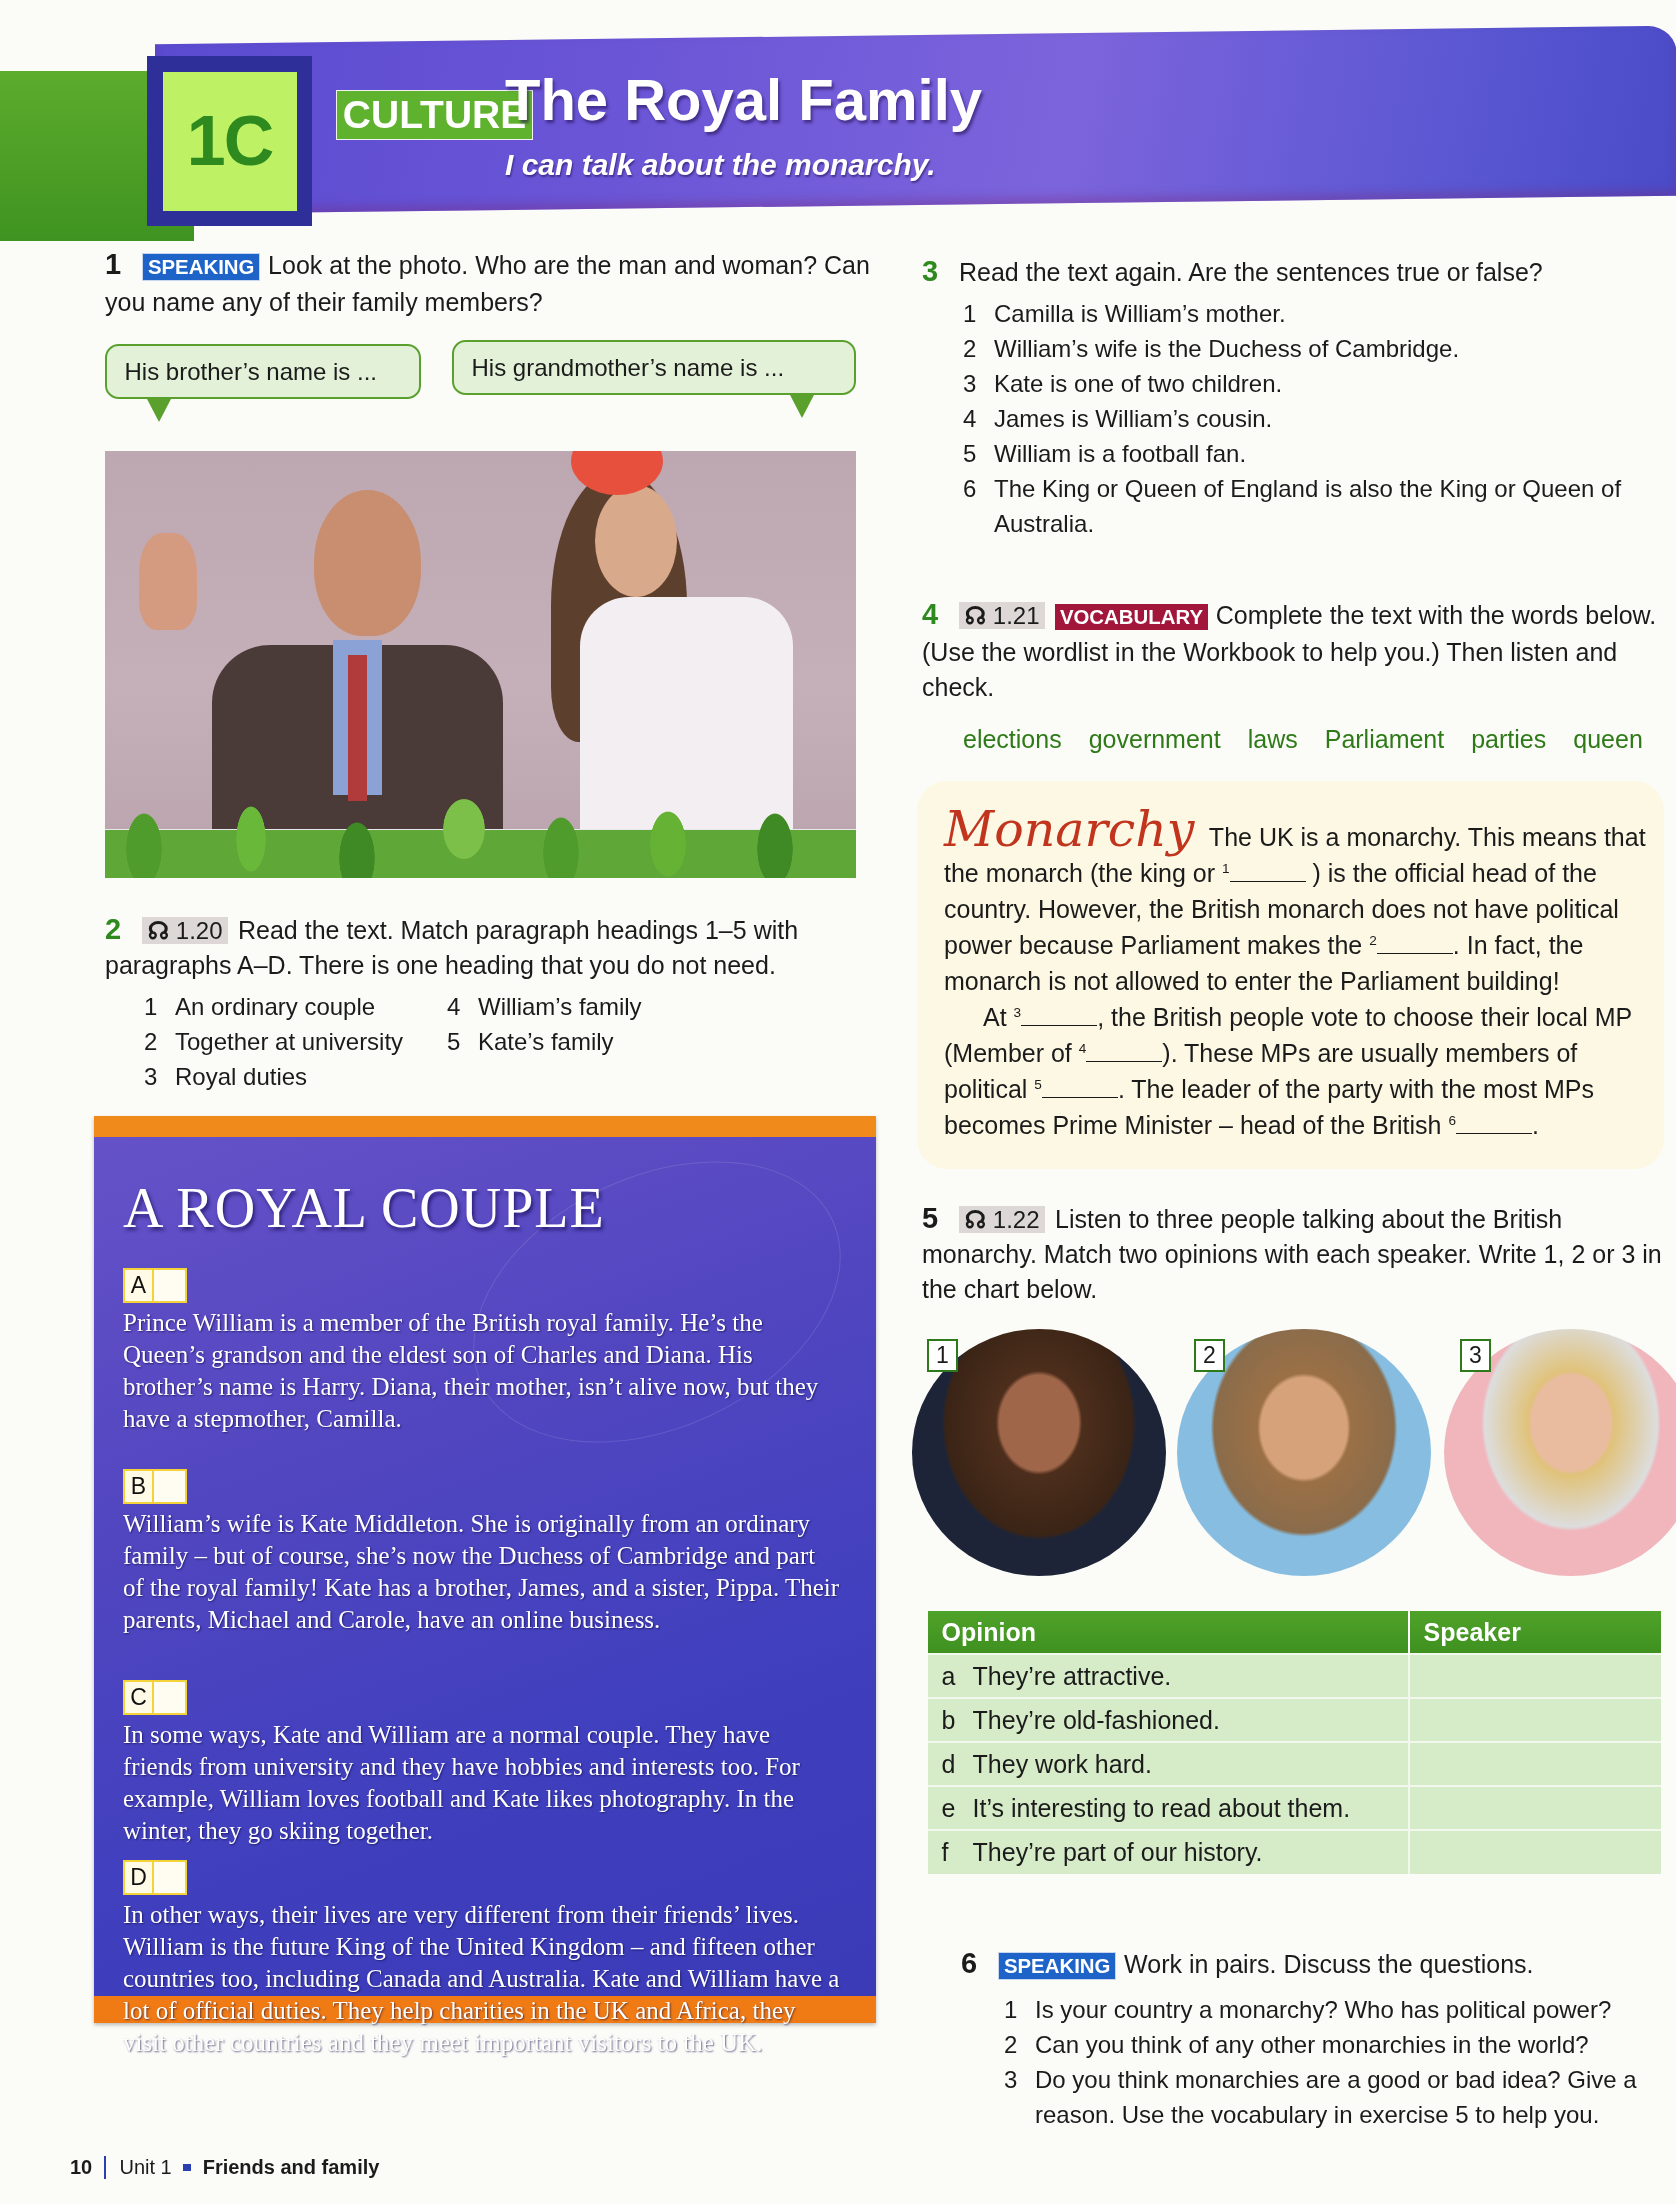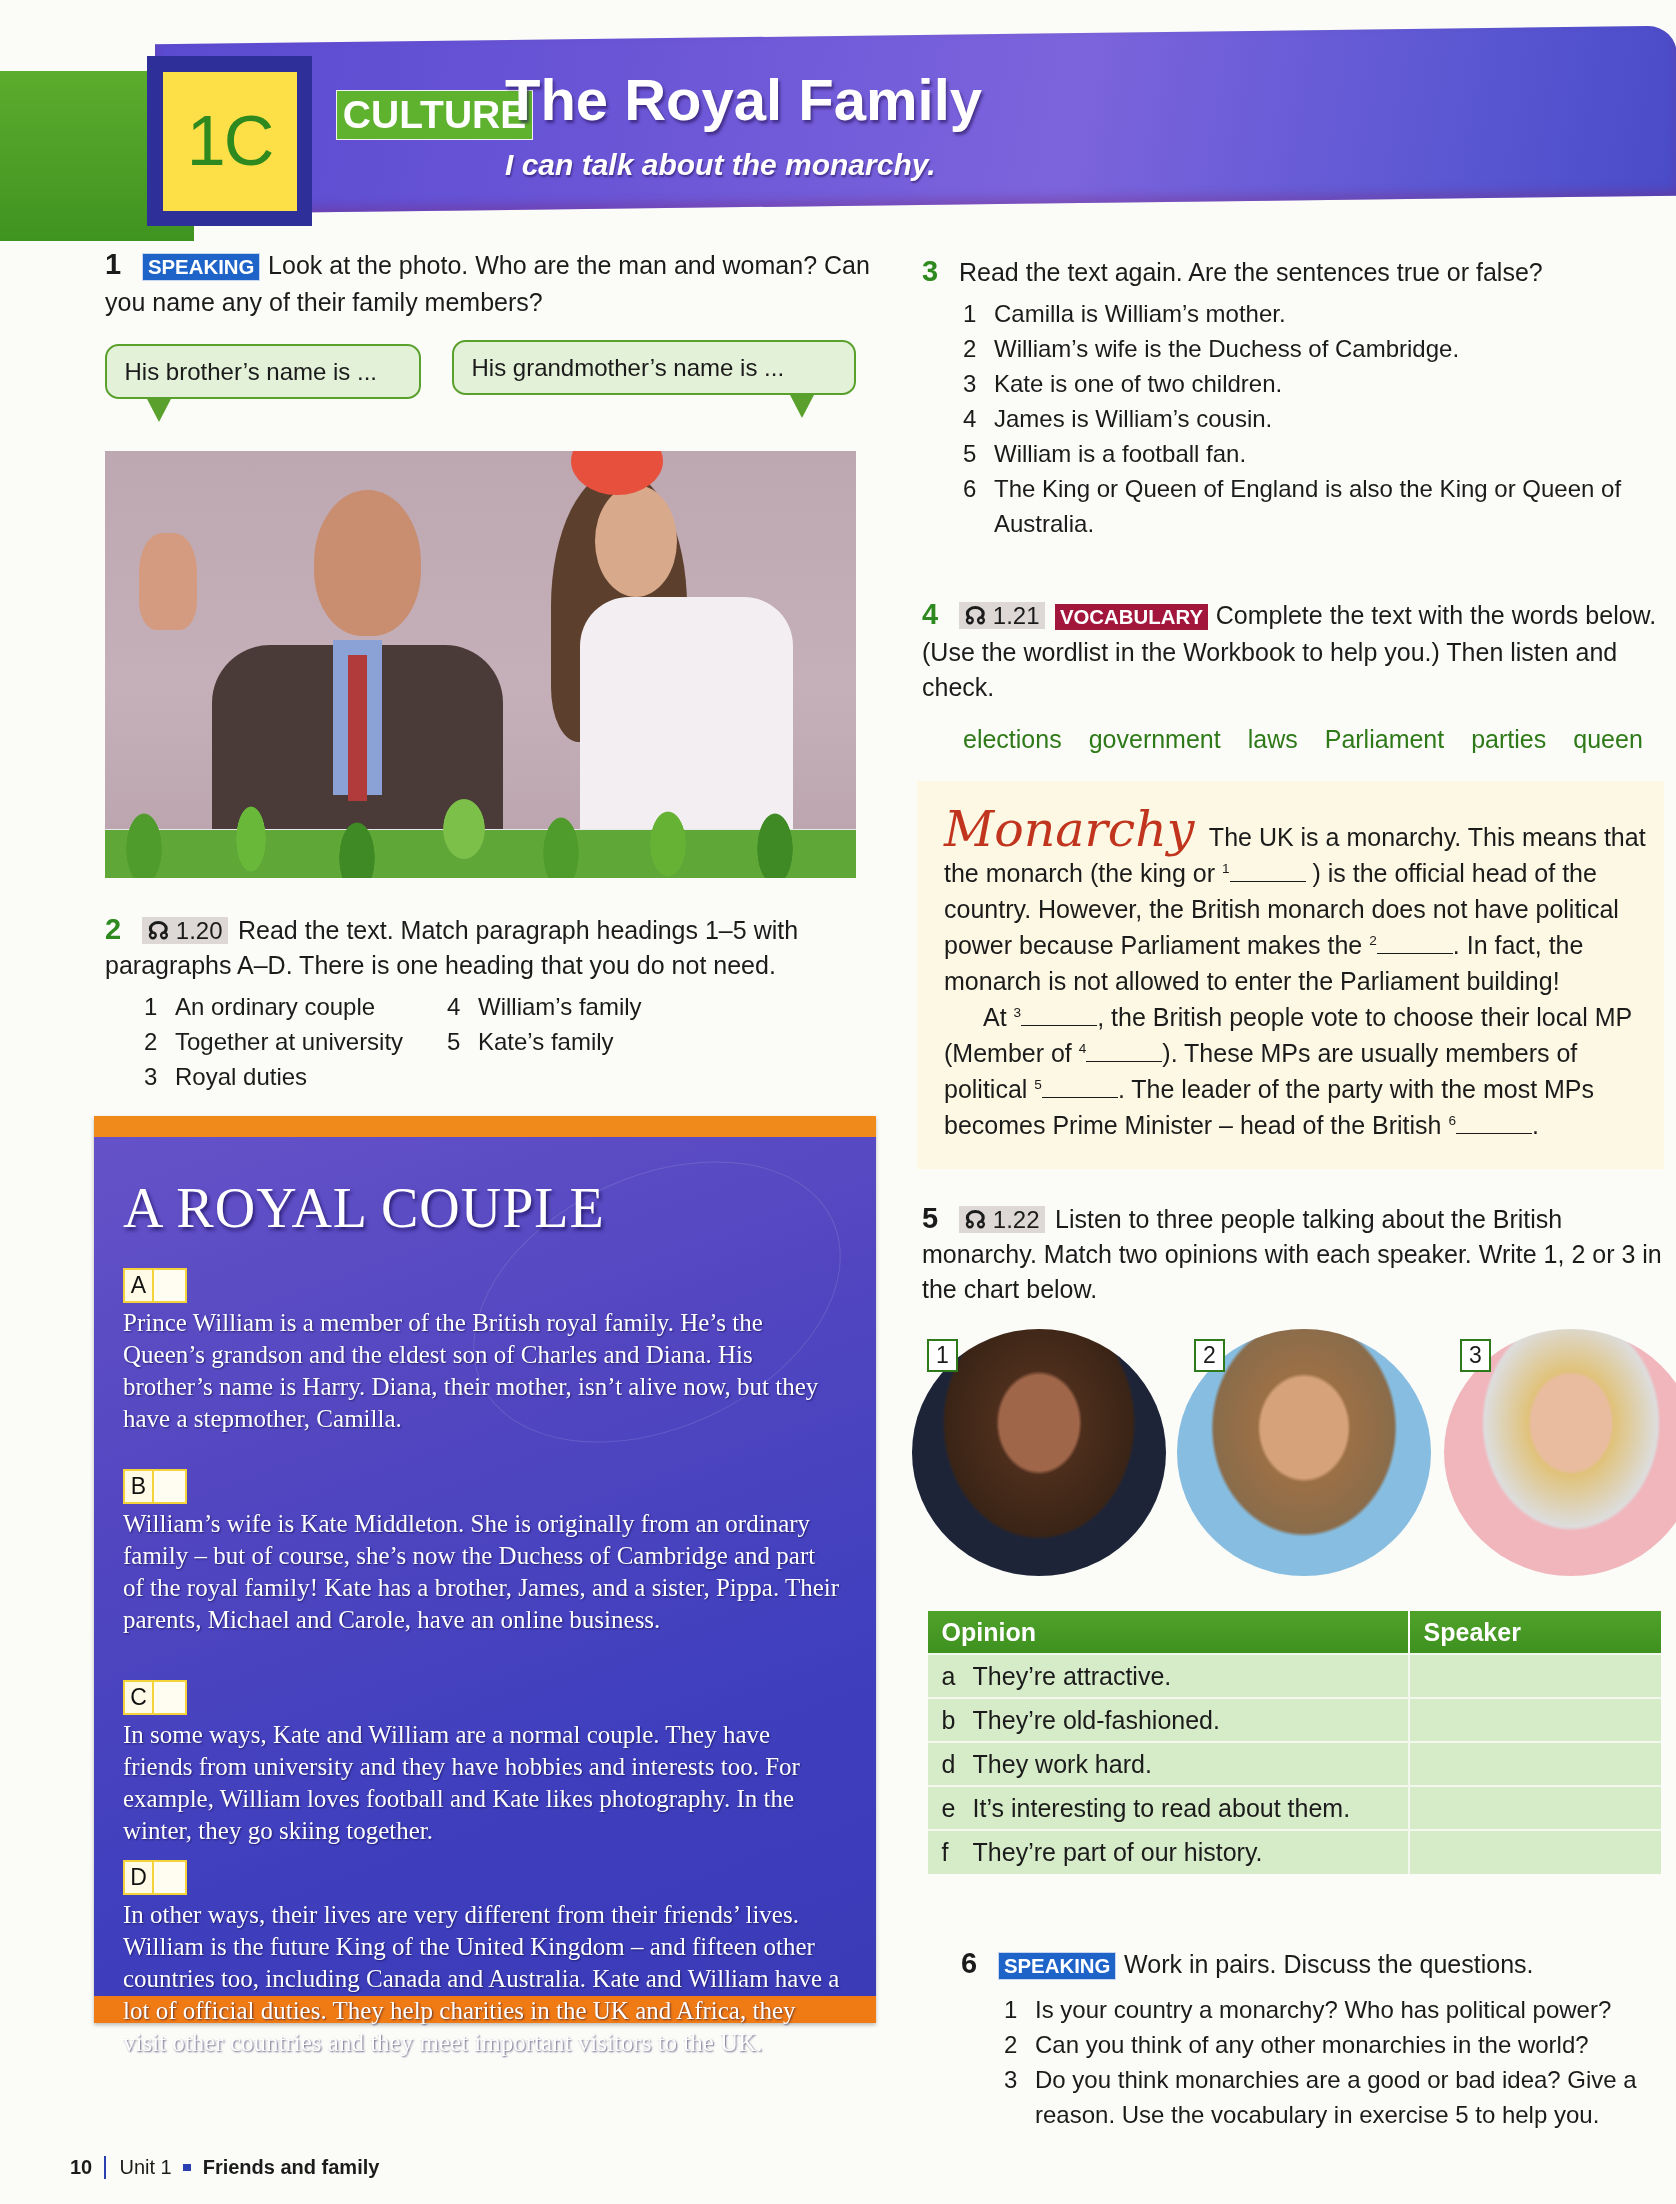--- a/index.html
+++ b/index.html
@@ -19,23 +19,23 @@
     background: linear-gradient(100deg, #5a4bd0 0%, #6a55d6 30%, #7c64dc 60%, #5b57d2 85%, #4a4bc8 100%);
     border-radius: 0 29px 0 0;
     transform: skewY(-0.7deg);
     box-shadow: inset 0 -5.8px 9.7px rgba(120,40,120,0.35);
   }
   .unit-badge {
     position: absolute; left: 147px; top: 29px; width: 165px; height: 170px;
     background: #2f2f9a; padding: 15.5px;
   }
   .unit-badge-inner {
-    width: 100%; height: 100%; background: #fde047;
+    width: 100%; height: 100%; background: #bef264;
     display: flex; align-items: center; justify-content: center;
-    font-family: "Liberation Sans", sans-serif; font-weight: normal; font-size: 70px; color: #2e8a1e;
+    font-family: "Liberation Sans", sans-serif; font-weight: bold; font-size: 70px; color: #2e8a1e;
     letter-spacing: -1.9px;
   }
   .culture-tag {
     position: absolute; left: 336px; top: 63px;
     background: #5fb22d; color: #fff; font-weight: bold; font-size: 39px;
     padding: 1.9px 5.8px; font-family: "Liberation Sans", sans-serif;
     border: 1.9px solid #f2f2f2;
   }
   .lesson-title {
     position: absolute; left: 505px; top: 39px;
@@ -136,21 +136,21 @@
   
   .ex3 { position: absolute; left: 922px; top: 254px; width: 737px; }
   .ex3 .list { margin-left: 41px; margin-top: 5.8px; }
 
   
   .ex4 { position: absolute; left: 922px; top: 568px; width: 737px; margin-top: 29px; }
   .wordbank { margin-left: 41px; margin-top: 15.5px; font-family: "Liberation Sans", sans-serif; font-size: 25px; line-height: 37px; color: #2f7a18; display: flex; flex-wrap: wrap; column-gap: 27px; }
   .monarchy-box {
     position: absolute; left: 917px; top: 781px; width: 747px; height: 388px;
     background: #fdf8e3; padding: 29px 17.5px 0 27px;
-    font-family: "Liberation Sans", sans-serif; font-size: 25px; line-height: 36px; color: #1b1b1b;
+    font-family: "Liberation Sans", sans-serif; font-size: 25px; line-height: 36px; color: #1b1b1b; border-radius: 30px;
   }
   .monarchy-script {
     font-family: "DejaVu Serif", serif; font-style: italic; font-size: 49px; color: #c1341d; margin-right: 7.8px; line-height: 39px;
   }
   .blank-line { display: inline-block; width: 76px; border-bottom: 1.9px solid #1b1b1b; height: 19.4px; vertical-align: baseline; }
   .sup { font-size: 13.6px; vertical-align: super; line-height: 0; }
   .indent { display: inline-block; width: 39px; }
 
   
   .ex5 { position: absolute; left: 922px; top: 1201px; width: 747px; }

